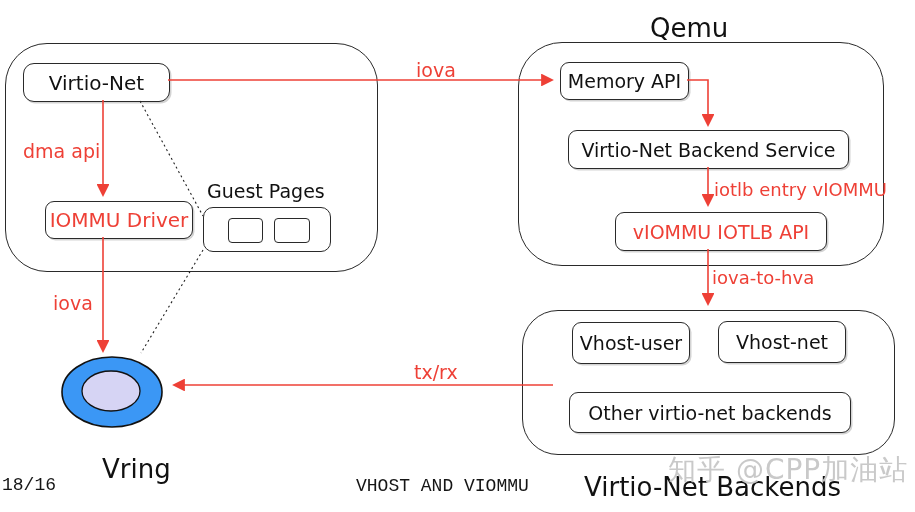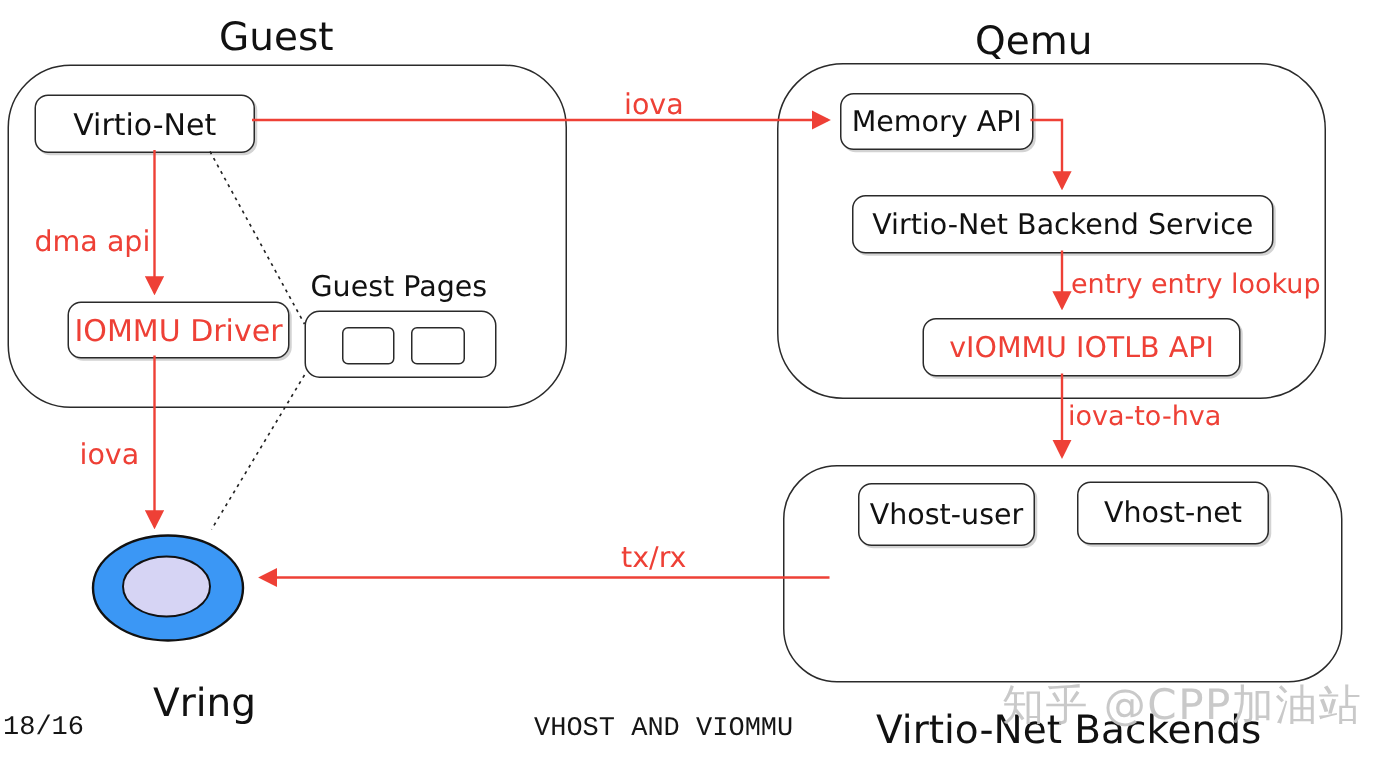--- a/index.html
+++ b/index.html
@@ -74,45 +74,45 @@
 </style>
 </head>
 <body>
 
 <div id="canvas">
 
   <div class="group-box" style="left:5px; top:43px; width:371px; height:227px; border-radius:42px;"></div>
   <div class="group-box" style="left:518px; top:42px; width:364px; height:222px; border-radius:44px;"></div>
   <div class="group-box" style="left:522px; top:310px; width:371px; height:143px; border-radius:36px;"></div>
 
-  <div class="section-title" style="left:146px; top:10px;">Guest</div>
   <div class="section-title" style="left:650px; top:13px;">Qemu</div>
   <div class="section-title" style="left:584px; top:472px;">Virtio-Net Backends</div>
   <div class="section-title" style="left:86px; top:454px;margin-left:16px;">Vring</div>
 
-  <div class="node" style="left:23px; top:63px; width:145px; height:37px;">Virtio-Net</div>
+  <div class="node" style="left:23px; top:63px; width:145px; height:37px;border-radius:11px;">Virtio-Net</div>
   <div class="node red-text" style="left:30px; top:201px; width:146px; height:36px;margin-left:15px;">IOMMU Driver</div>
 
   <div class="abs" style="left:207px; top:180px; font-size:19px;">Guest Pages</div>
   <div class="node" style="left:203px; top:207px; width:126px; height:43px; border-radius:10px; box-shadow:none;">
     <div class="pages-square" style="left:24px; top:10px; width:33px; height:23px;"></div>
     <div class="pages-square" style="left:70px; top:10px; width:34px; height:23px;"></div>
   </div>
 
   <div class="node" style="left:560px; top:62px; width:127px; height:36px; font-size:19px;">Memory API</div>
   <div class="node" style="left:568px; top:130px; width:279px; height:37px; font-size:19px;">Virtio-Net Backend Service</div>
   <div class="node red-text" style="left:615px; top:212px; width:210px; height:37px; font-size:19px;">vIOMMU IOTLB API</div>
 
   <div class="node" style="left:572px; top:322px; width:116px; height:40px; font-size:19px;">Vhost-user</div>
   <div class="node" style="left:718px; top:321px; width:126px; height:40px; font-size:19px;">Vhost-net</div>
+  <div class="node" style="left:569px; top:392px; width:280px; height:39px; font-size:19px;">Other virtio-net backends</div>
 
   <div class="edge-label" style="left:416px; top:59px;">iova</div>
-  <div class="edge-label" style="left:23px; top:150px;">dma api</div>
+  <div class="edge-label" style="left:23px; top:140px;">dma api</div>
   <div class="edge-label" style="left:53px; top:292px;">iova</div>
-  <div class="edge-label small" style="left:714px; top:179px;">entry entry lookup</div>
+  <div class="edge-label small" style="left:714px; top:179px;">iotlb entry vIOMMU</div>
   <div class="edge-label small" style="left:712px; top:267px;">iova-to-hva</div>
   <div class="edge-label" style="left:414px; top:361px;">tx/rx</div>
 
   <div class="footer-text" style="left:2px; top:475px;">18/16</div>
   <div class="footer-text" style="left:356px; top:476px;">VHOST AND VIOMMU</div>
 
   <div id="watermark">知乎 @CPP加油站</div>
 
   <svg id="connector-layer" width="915" height="512" viewBox="0 0 915 512">
     <defs>

